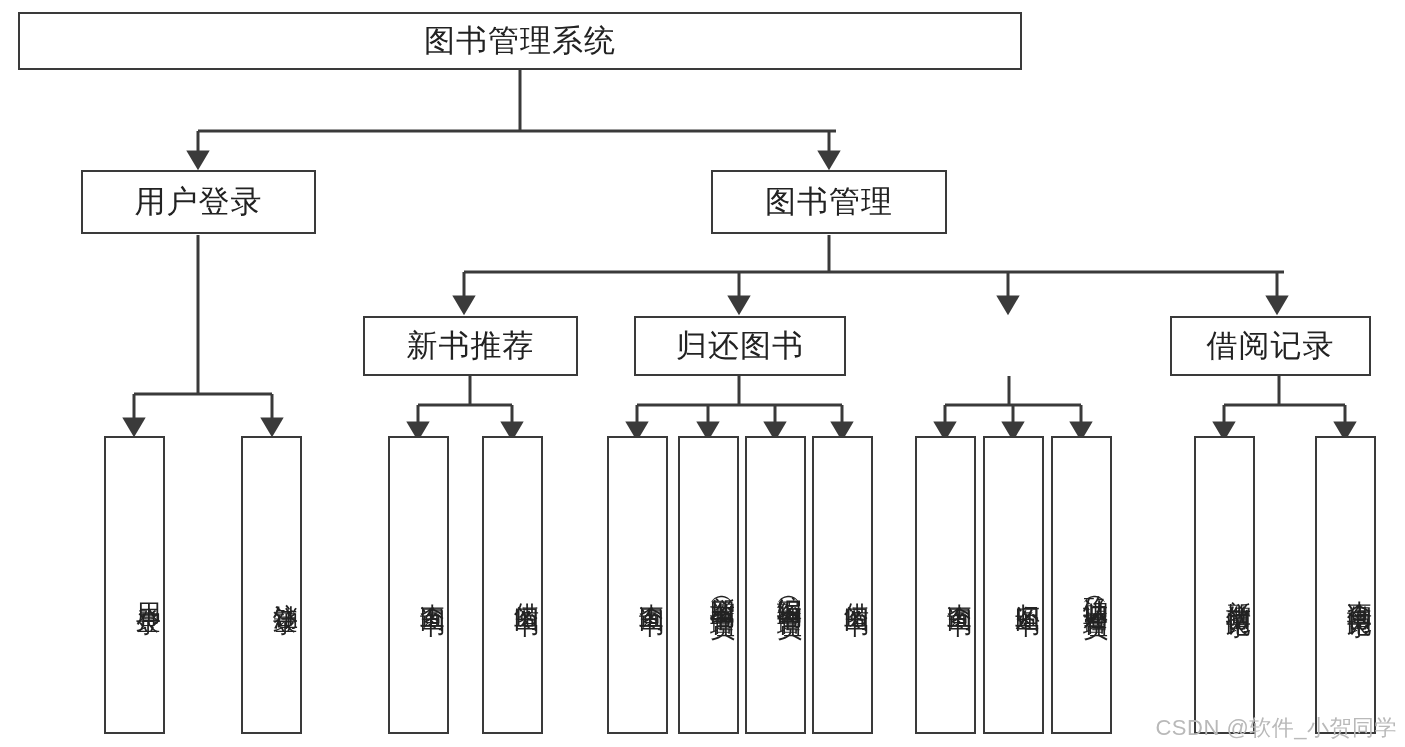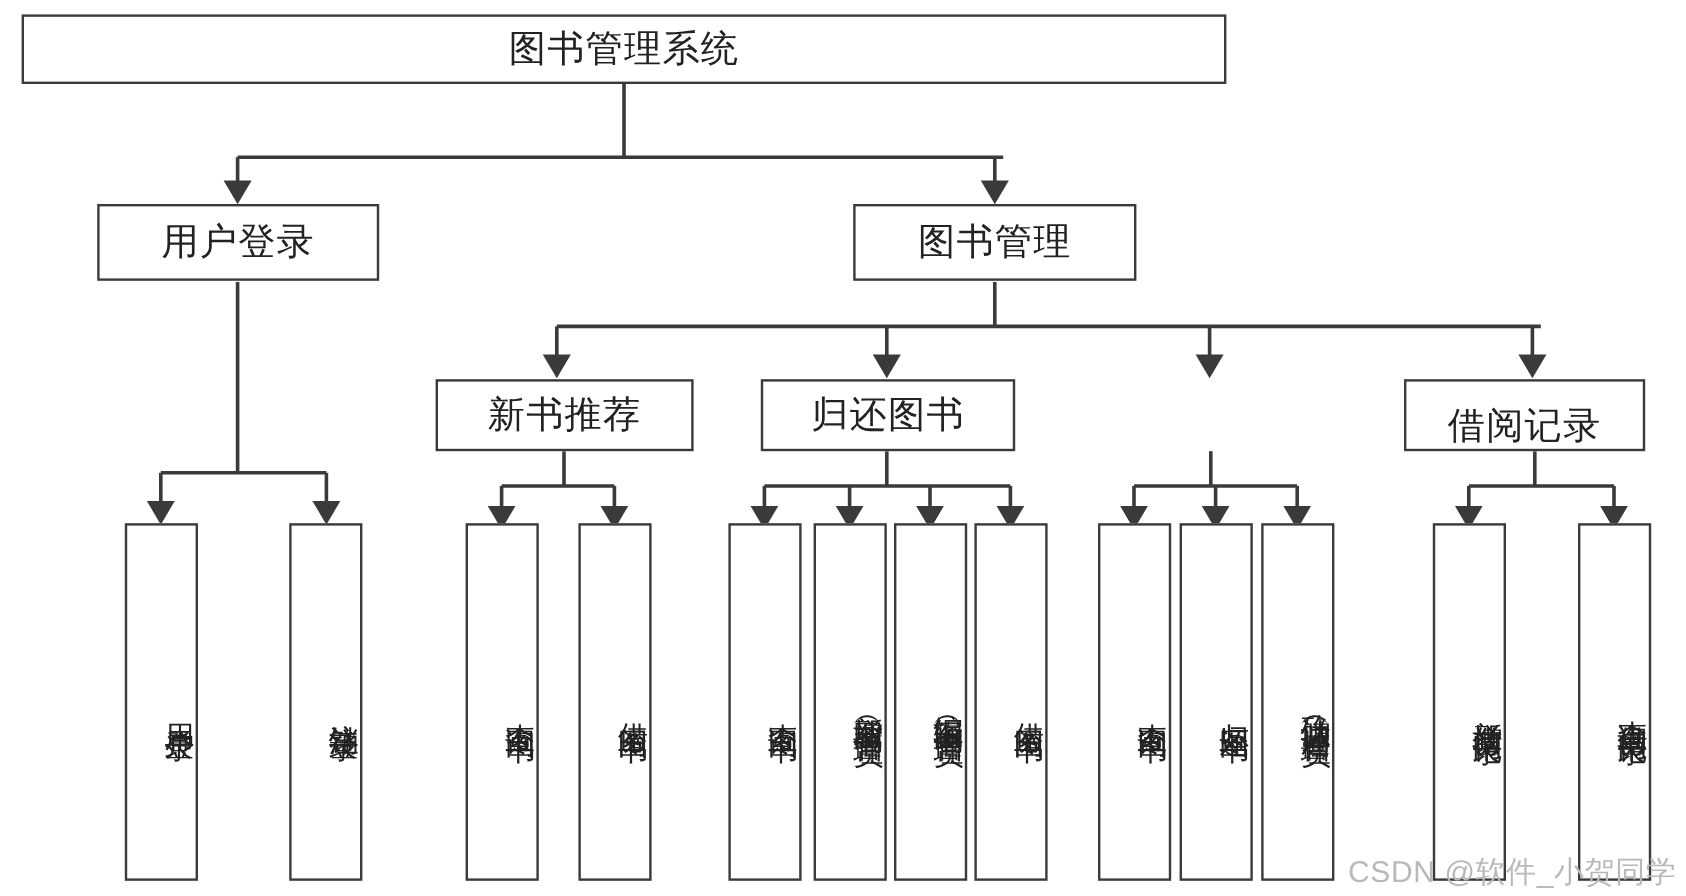--- a/index.html
+++ b/index.html
@@ -54,21 +54,21 @@
     display: block;
     white-space: pre-line;
   }
   .node.vert .label {
     white-space: normal;
   }
   #watermark {
     position: absolute;
     right: 8px;
     bottom: 4px;
-    font-size: 25px;
+    font-size: 22px;
     color: #b9b9b9;
     letter-spacing: 0.5px;
     user-select: none;
   }
 </style>
 </head>
 <body>
 
 <div id="canvas">
 
@@ -132,21 +132,21 @@
   <div class="node horiz" style="left:711px; top:170px; width:236px; height:64px;text-align:right;">
     <span class="label">图书管理</span>
   </div>
 
   <div class="node horiz" style="left:363px; top:316px; width:215px; height:60px;">
     <span class="label">新书推荐</span>
   </div>
   <div class="node horiz" style="left:634px; top:316px; width:212px; height:60px;">
     <span class="label">归还图书</span>
   </div>
-  <div class="node horiz" style="left:1170px; top:316px; width:201px; height:60px;align-items:flex-end;">
+  <div class="node horiz" style="left:1170px; top:316px; width:201px; height:60px;">
     <span class="label">借阅记录</span>
   </div>
 
   <div class="node vert" style="left:104px; top:436px; width:61px; height:298px;">
     <span class="label">用户登录</span>
   </div>
   <div class="node vert" style="left:241px; top:436px; width:61px; height:298px;">
     <span class="label">注销登录</span>
   </div>
 

